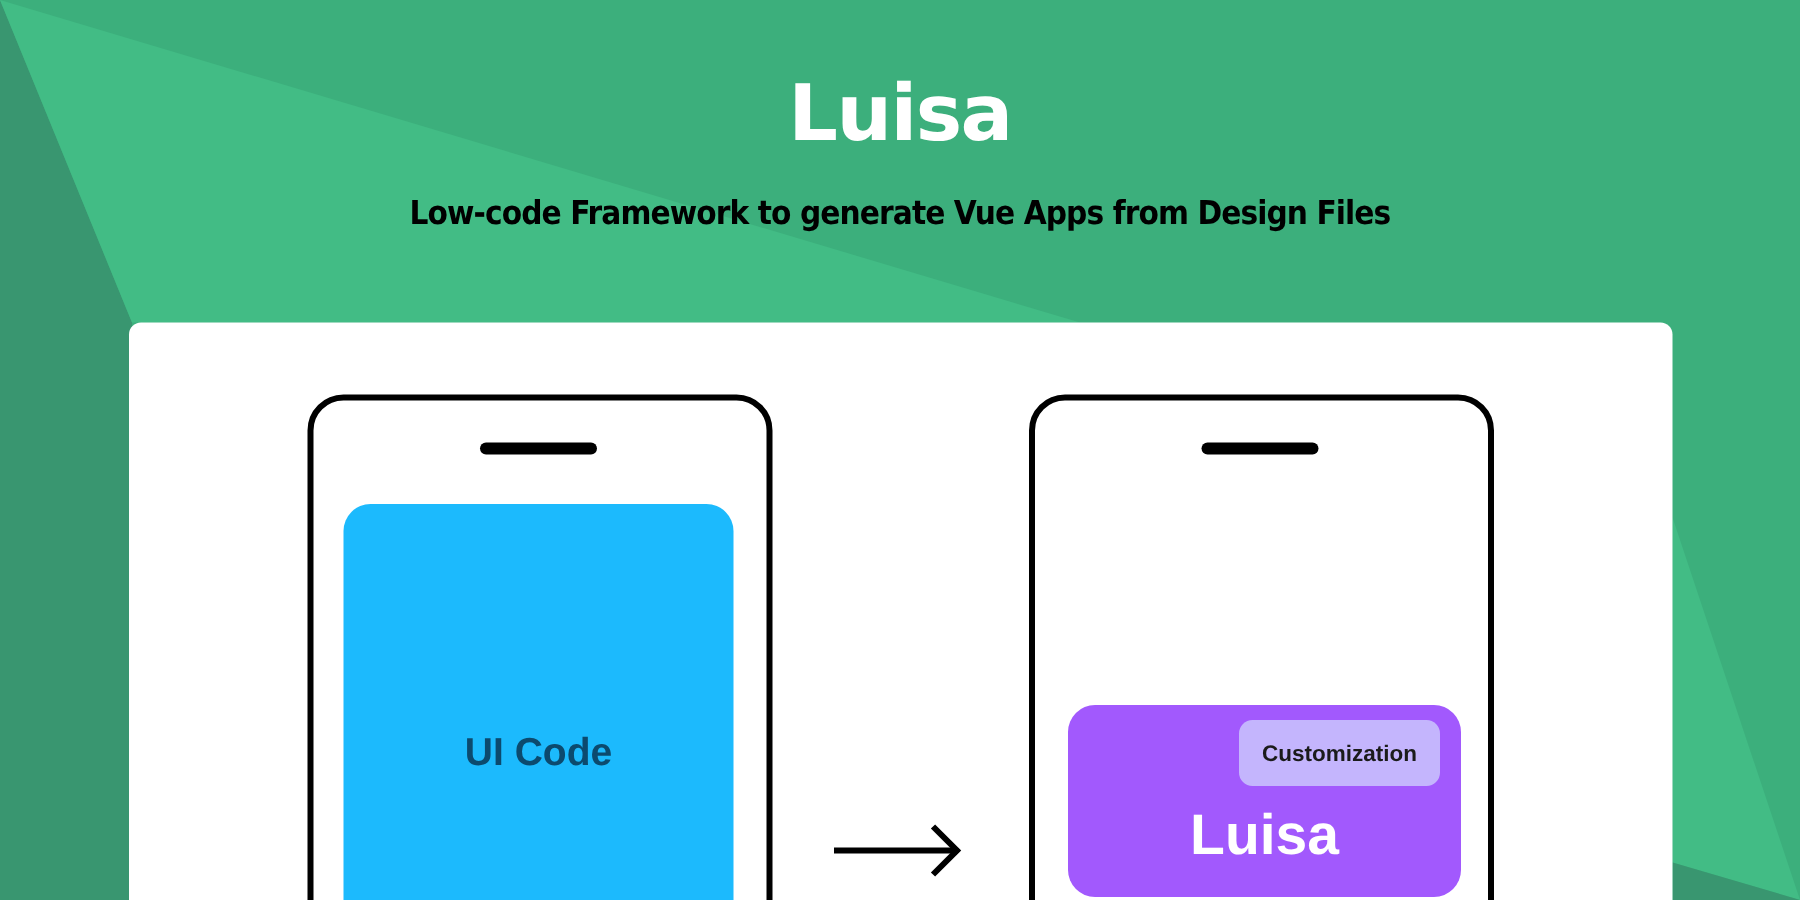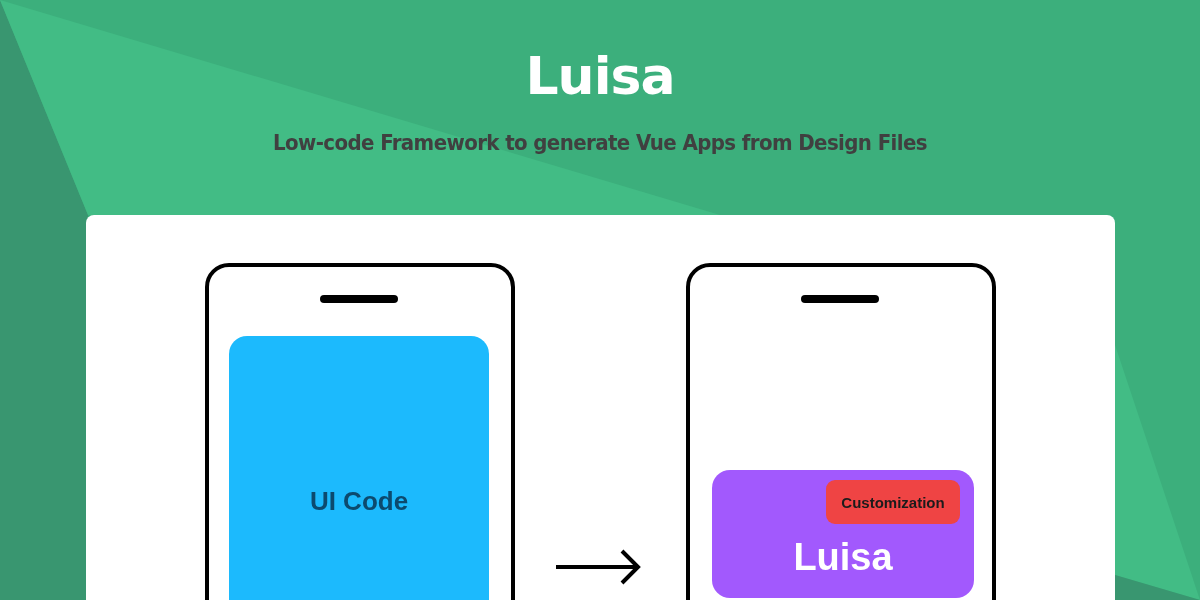--- a/index.html
+++ b/index.html
@@ -9,21 +9,21 @@
       font-family: "DejaVu Sans", sans-serif;
     }
     .bg-svg { position: absolute; left: 0; top: 0; width: 1200px; height: 600px; }
     .title {
       position: absolute; left: 0; top: 46px; width: 1200px; text-align: center;
       color: #ffffff; font-size: 52px; font-weight: bold; letter-spacing: -1px;
       font-family: "DejaVu Sans", sans-serif;
     }
     .subtitle {
       position: absolute; left: 0; top: 130px; width: 1200px; text-align: center;
-      color: #404040; font-size: 22px; font-weight: bold; letter-spacing: -0.6px;
+      color: #000000; font-size: 22px; font-weight: bold; letter-spacing: -0.6px;
       font-family: "DejaVu Sans Condensed", "DejaVu Sans", sans-serif;
       font-stretch: condensed;
     }
     .card {
       position: absolute; left: 86px; top: 215px; width: 1029px; height: 400px;
       background: #ffffff; border-radius: 8px;
     }
     .phone {
       position: absolute; width: 300px; height: 400px;
       border: 4px solid #000; border-radius: 24px; background: #fff;
@@ -43,21 +43,21 @@
       position: absolute; left: 0; width: 100%; top: 150px; text-align: center;
       color: #0c4a6e; font-size: 26px; font-weight: bold;
       font-family: "Liberation Sans", sans-serif;
     }
     .screen-purple {
       position: absolute; left: 22px; top: 203px; width: 262px; height: 128px;
       background: #a259fd; border-radius: 18px;
     }
     .badge {
       position: absolute; right: 14px; top: 10px; width: 134px; height: 44px;
-      background: #ef4444; border-radius: 9px;
+      background: #c4b5fd; border-radius: 9px;
       display: flex; align-items: center; justify-content: center;
       color: #1b1b1b; font-size: 15px; font-weight: bold;
       font-family: "Liberation Sans", sans-serif;
     }
     .purple-label {
       position: absolute; left: 0; width: 100%; top: 66px; text-align: center;
       color: #ffffff; font-size: 38px; font-weight: bold;
       font-family: "Liberation Sans", sans-serif;
     }
     .arrow {

